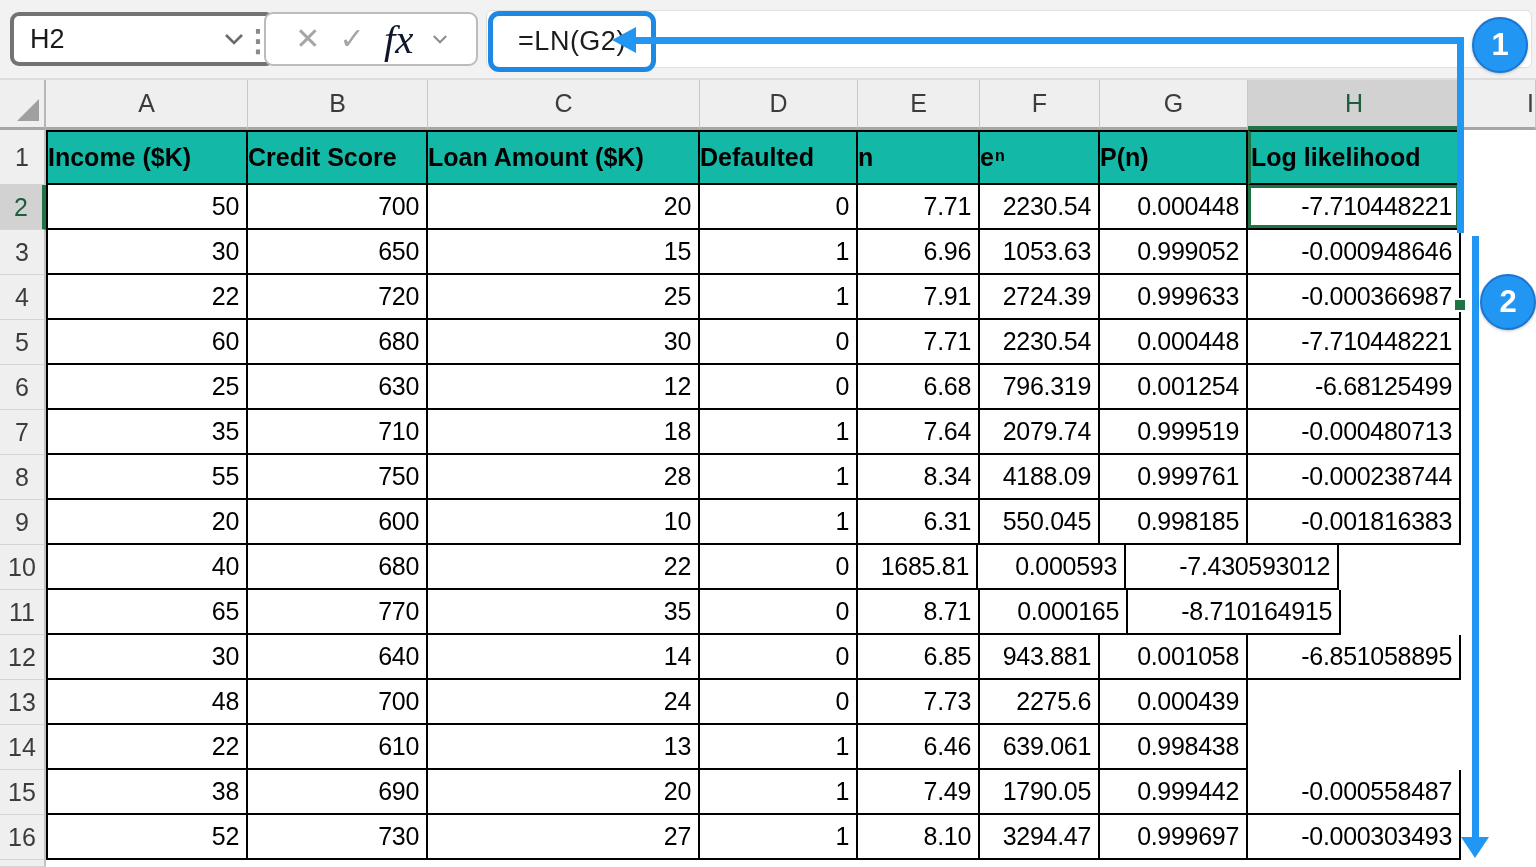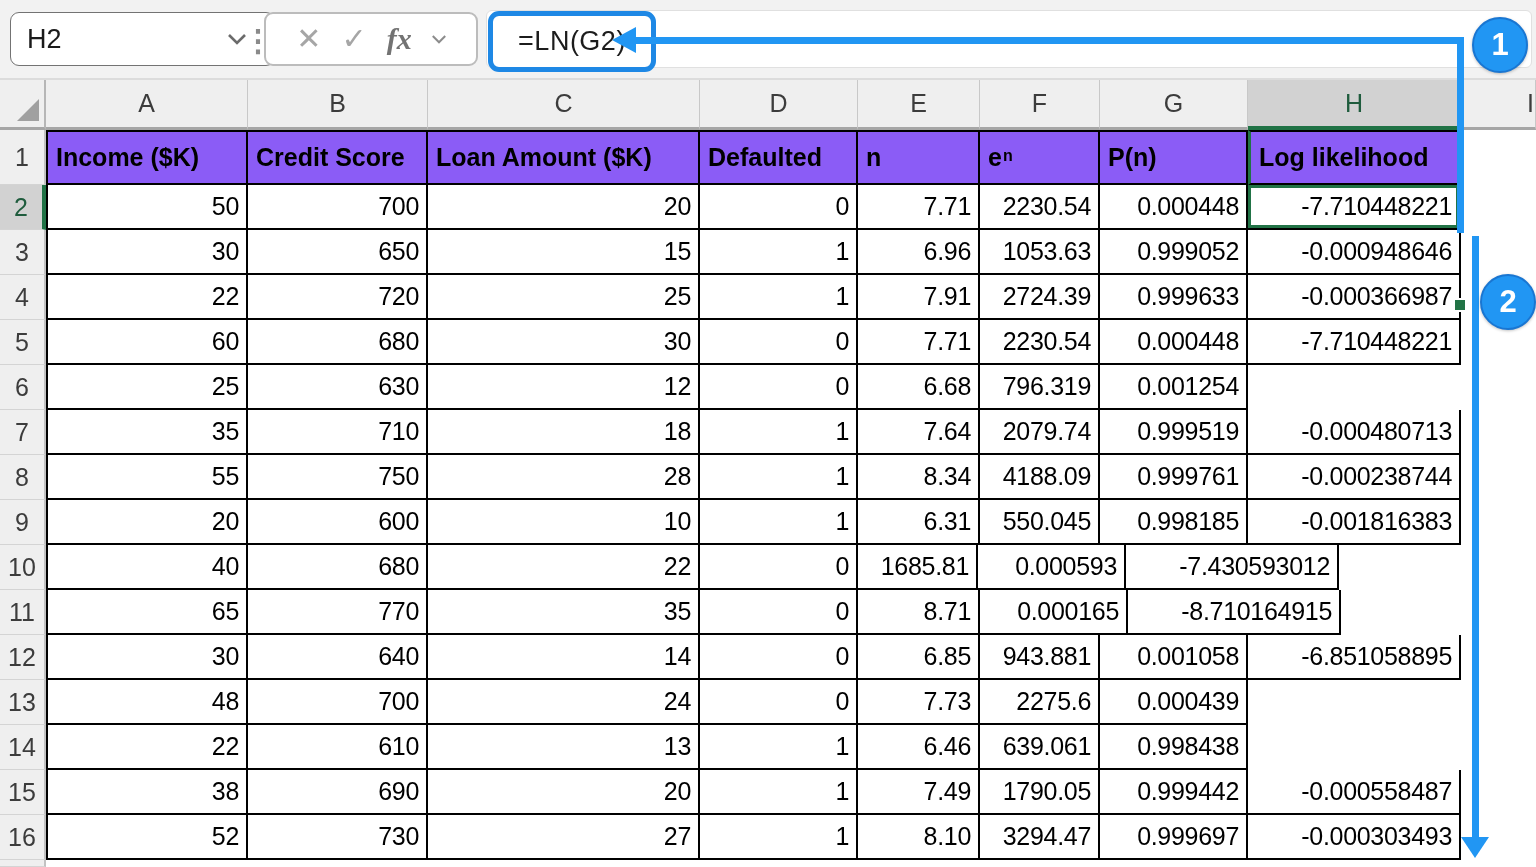--- a/index.html
+++ b/index.html
@@ -4,32 +4,32 @@
 <style>
   * { margin:0; padding:0; box-sizing:border-box; }
   html,body { width:1536px; height:867px; overflow:hidden; background:#fff;
     font-family:"Liberation Sans", sans-serif; }
   .app { position:relative; width:1536px; height:867px; background:#fff; }
 
   
   .fbar { position:absolute; left:0; top:0; width:1536px; height:80px;
     background:#f2f2f2; border-bottom:2px solid #dcdcdc; }
   .namebox { position:absolute; left:10px; top:12px; width:265px; height:54px;
-    background:#fff; border:1px solid #737373; border-radius:9px;
+    background:#fff; border:4px solid #737373; border-radius:9px;
     display:flex; align-items:center; padding:0 28px 0 16px; }
   .namebox .nb-text { font-size:27px; color:#1a1a1a; flex:1; }
   .chev { width:18px; height:11px; display:inline-block; }
   .dots { position:absolute; left:243px; top:0; height:80px; display:flex;
     align-items:center; font-size:30px; color:#8a8a8a; font-weight:bold; letter-spacing:0; }
   .fxbox { position:absolute; left:264px; top:12px; width:214px; height:54px;
     background:#fff; border:2px solid #bcbcbc; border-radius:9px;
     display:flex; align-items:center; justify-content:space-evenly; padding:0 10px; }
   .g-ic { font-size:30px; color:#a6a6a6; line-height:1; }
-  .fx-t { font-size:30px; color:#737373; font-style:italic;
-    font-family:"Liberation Serif", serif; font-weight:bold; }
+  .fx-t { font-size:41px; color:#0f172a; font-style:italic;
+    font-family:"Liberation Serif", serif; font-weight:normal; }
   .finput-strip { position:absolute; left:486px; top:10px; width:1046px; height:58px;
     background:#fff; border:1px solid #e0e0e0; border-radius:6px; }
   .fhighlight { position:absolute; left:488px; top:11px; width:168px; height:61px;
     background:#fff; border:5px solid #1e88e5; border-radius:11px;
     display:flex; align-items:center; justify-content:center; }
   .fhighlight span { font-size:27px; color:#1c1c1c; font-weight:500; letter-spacing:0.5px; }
 
   
   .sheet { position:absolute; left:0; top:80px; width:1536px; }
   .shrow { display:flex; }
@@ -51,22 +51,22 @@
     border-bottom:1px solid #d4d4d4; display:flex; align-items:center;
     justify-content:center; font-size:25px; color:#3c3c3c; }
   .rowhdr.selrow { background:#d2d2d2; border-right:4px solid #217346; color:#1f5c3d; }
 
   .r1 { height:55px; }
   .rdata { height:45px; }
   .rfill { height:7px; }
   .cell { background:#fff; border-right:2px solid #000; border-bottom:2px solid #000;
     display:flex; align-items:center; font-size:25px; color:#000; overflow:hidden; }
   .cell.first { border-left:2px solid #000; }
-  .r1 .cell { background:#8b5cf6; border-top:2px solid #000; font-weight:bold;
-    padding-left:8px; }
+  .r1 .cell { background:#14b8a6; border-top:2px solid #000; font-weight:bold;
+    }
   .num { justify-content:flex-end; padding-right:7px; letter-spacing:-0.3px; }
   .cell sup { font-size:16px; font-weight:bold; transform:translateY(-2px); margin-left:1px; }
   .cell.h1green { border-left:3px solid #217346; border-right:3px solid #217346; }
   .cell.sel { box-shadow:inset 0 0 0 3px #217346; }
   .fill-handle { position:absolute; left:1453px; top:298px; width:14px; height:14px;
     background:#217346; border:2px solid #fff; z-index:6; }
 
   
   .overlay { position:absolute; inset:0; pointer-events:none; z-index:10; }
   .shaft-h { position:absolute; left:634px; top:37px; width:830px; height:7px; background:#2196f3; }
@@ -187,20 +187,21 @@
       </div>
       <div class="shrow rdata">
         <div class="rowhdr c-rowhdr">6</div>
         <div class="cell num c-a first">25</div>
         <div class="cell num c-b">630</div>
         <div class="cell num c-c">12</div>
         <div class="cell num c-d">0</div>
         <div class="cell num c-e">6.68</div>
         <div class="cell num c-f">796.319</div>
         <div class="cell num c-g">0.001254</div>
+        <div class="cell num c-h">-6.68125499</div>
       </div>
       <div class="shrow rdata">
         <div class="rowhdr c-rowhdr">7</div>
         <div class="cell num c-a first">35</div>
         <div class="cell num c-b">710</div>
         <div class="cell num c-c">18</div>
         <div class="cell num c-d">1</div>
         <div class="cell num c-e">7.64</div>
         <div class="cell num c-f">2079.74</div>
         <div class="cell num c-g">0.999519</div>

